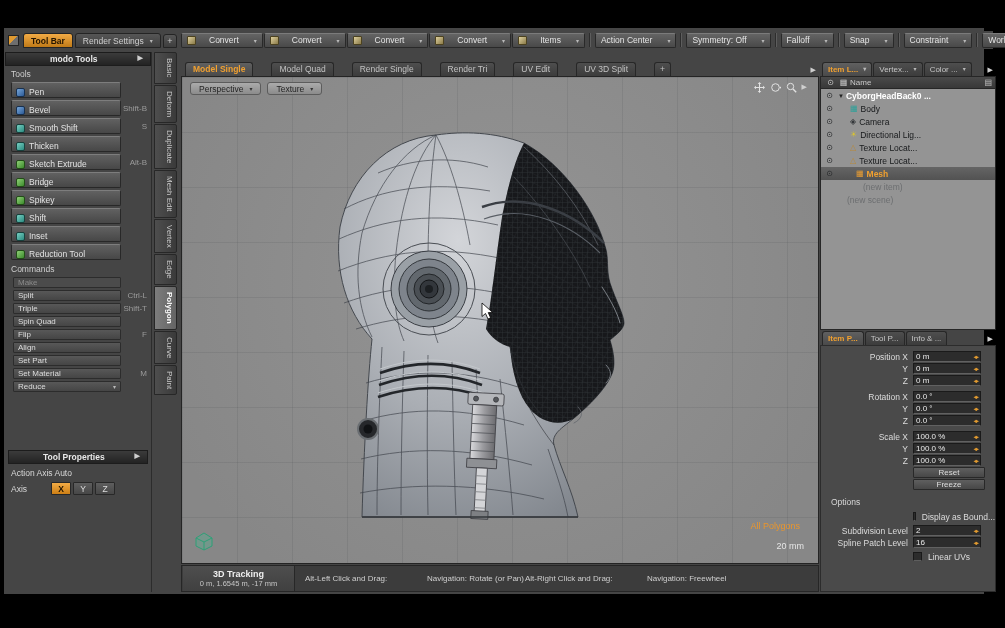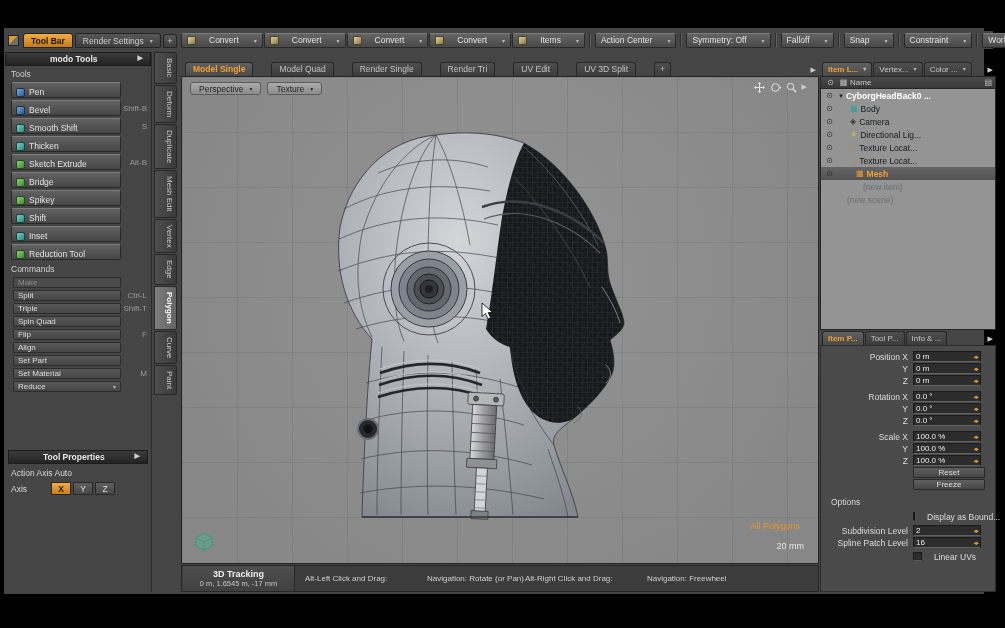--- a/index.html
+++ b/index.html
@@ -97,21 +97,21 @@
   .rp-tabs2{position:absolute;left:816px;top:302px;width:176px;height:15px;display:flex;align-items:flex-end;gap:1px;padding-left:2px}
   .props{position:absolute;left:816px;top:317px;width:176px;height:247px;background:#4a4a4a;border:1px solid #2c2c2c;padding-top:5px}
   .prow{display:flex;align-items:center;height:11px;margin-bottom:1px}
   .prow.gstart{margin-top:5px}
   .plabel{width:92px;text-align:right;padding-right:5px;font-size:8.5px;color:#dcdcdc;white-space:nowrap}
   .pfield{display:flex;align-items:center;width:68px;height:11px;background:#2c2c2c;border:1px solid #1a1a1a;border-bottom-color:#616161;padding:0 2px}
   .pval{flex:1;font-size:8px;color:#eaeaea;white-space:nowrap}
   .spin{font-size:6.5px;color:#e09a30;letter-spacing:-1px;white-space:nowrap}
   .pbtn{display:block;width:72px;height:11px;margin:1px 0 1px 92px;background:linear-gradient(#5f5f5f,#474747);border:1px solid #282828;border-radius:1px;color:#ddd;font-size:8px;text-align:center;line-height:10px}
   .opt-hdr{font-size:8.5px;color:#d8d8d8;padding:6px 0 3px 10px}
-  .optrow{display:flex;align-items:center;height:13px;padding-left:92px;gap:12px}
+  .optrow{display:flex;align-items:center;height:13px;padding-left:92px;gap:6px}
   .chk{width:9px;height:9px;background:#2c2c2c;border:1px solid #191919;border-bottom-color:#5e5e5e}
   .optlabel{font-size:8.5px;color:#dcdcdc;white-space:nowrap}
 
   
   .statusbar{position:absolute;left:177px;top:537px;width:638px;height:27px;background:#3c3c3c;border:1px solid #262626;display:flex;align-items:center}
   .track-box{width:112px;height:25px;margin-left:1px;background:linear-gradient(#4e4e4e,#404040);border-right:1px solid #272727;display:flex;flex-direction:column;align-items:center;justify-content:center}
   .track-title{font-size:9px;font-weight:bold;color:#efefef}
   .track-coords{font-size:7.5px;color:#c6c6c6}
   .help{display:flex;flex-direction:row;justify-content:center;padding-left:10px;gap:1px}
   .help-row{display:flex;font-size:8px;color:#cfcfcf}

